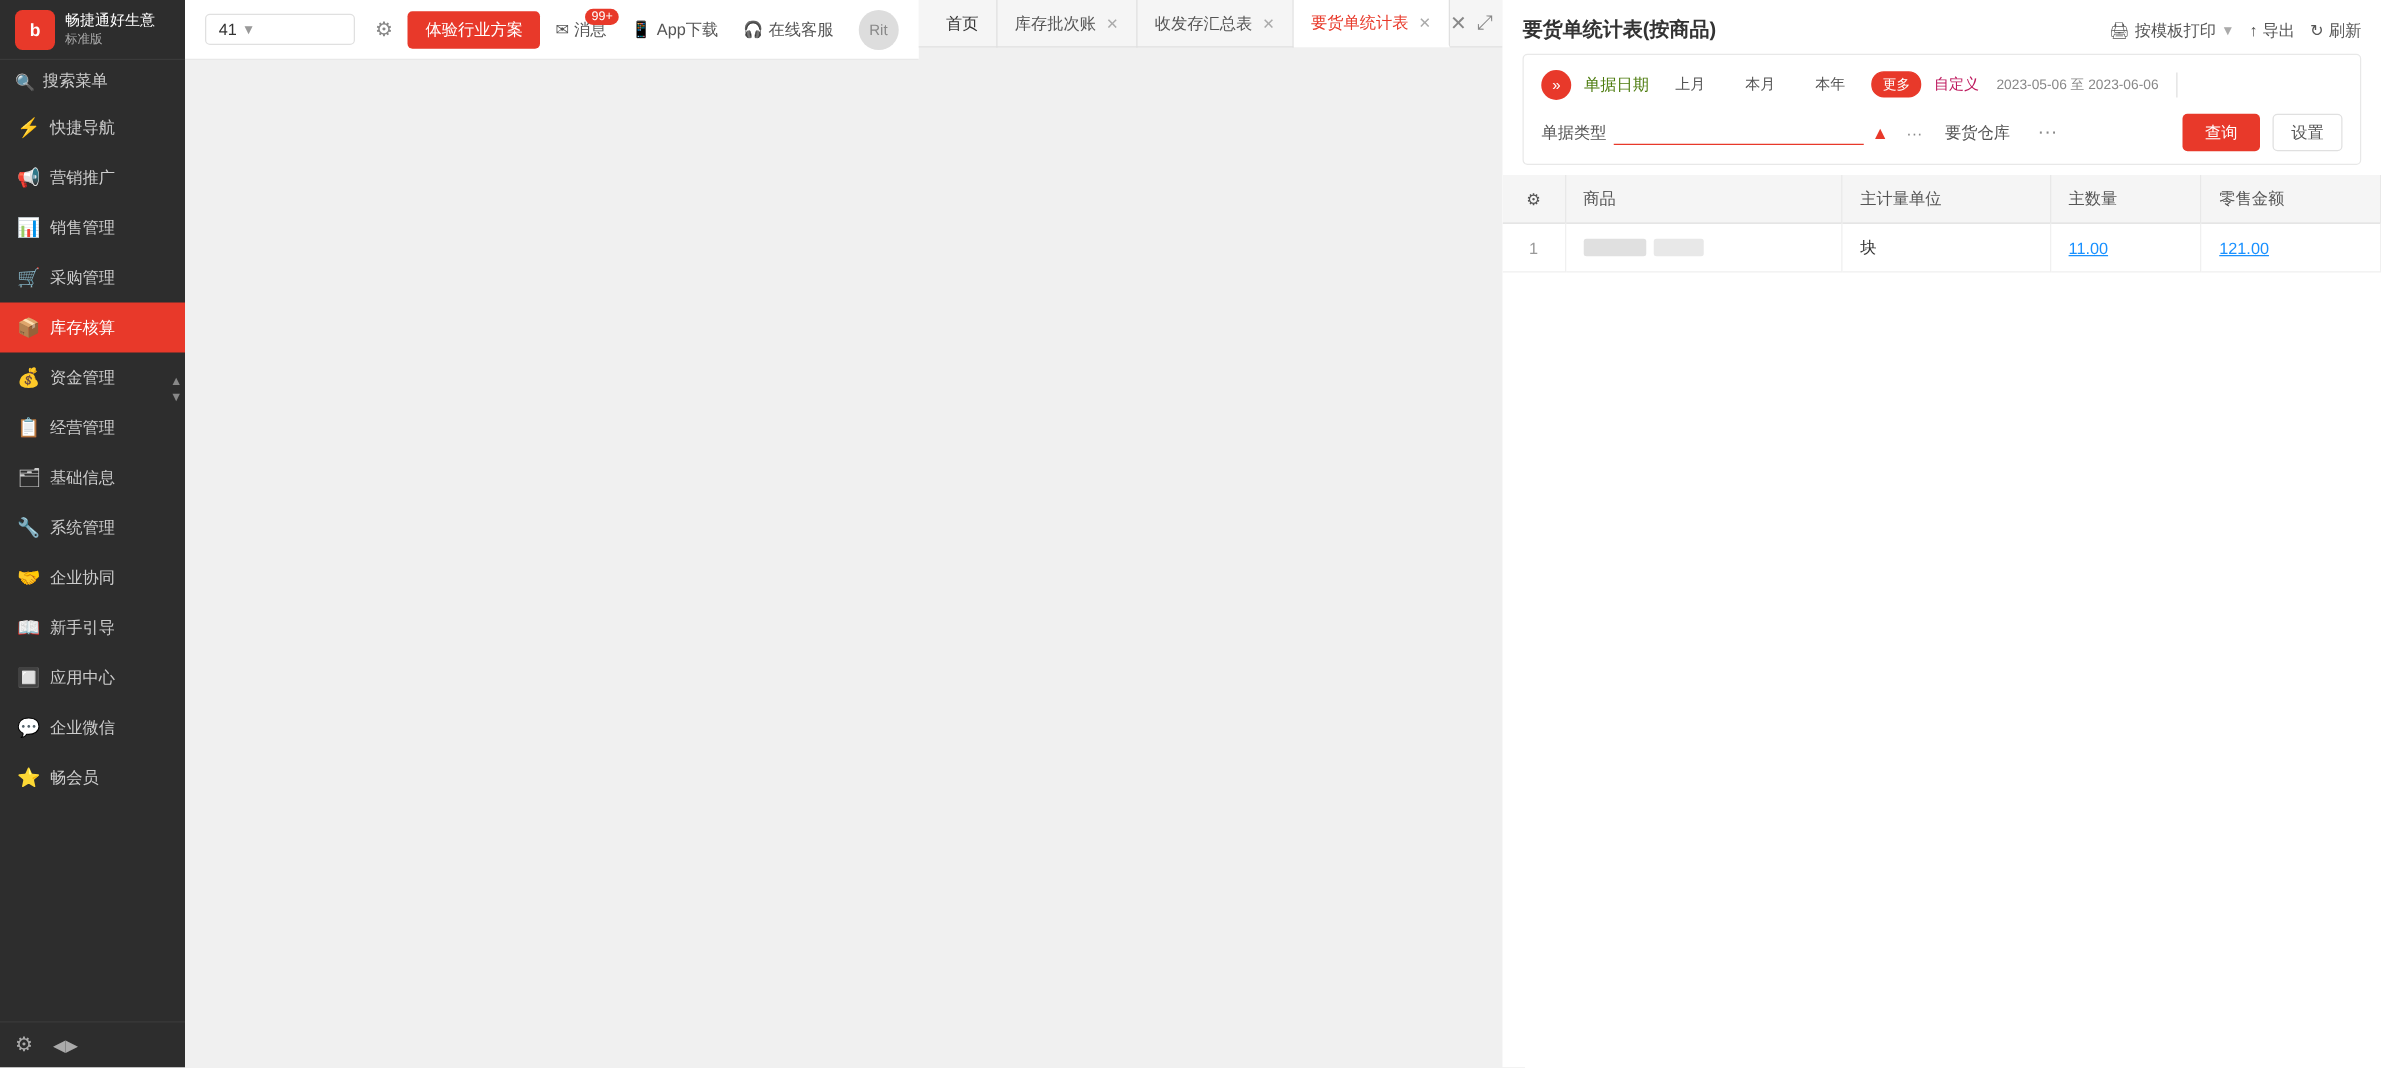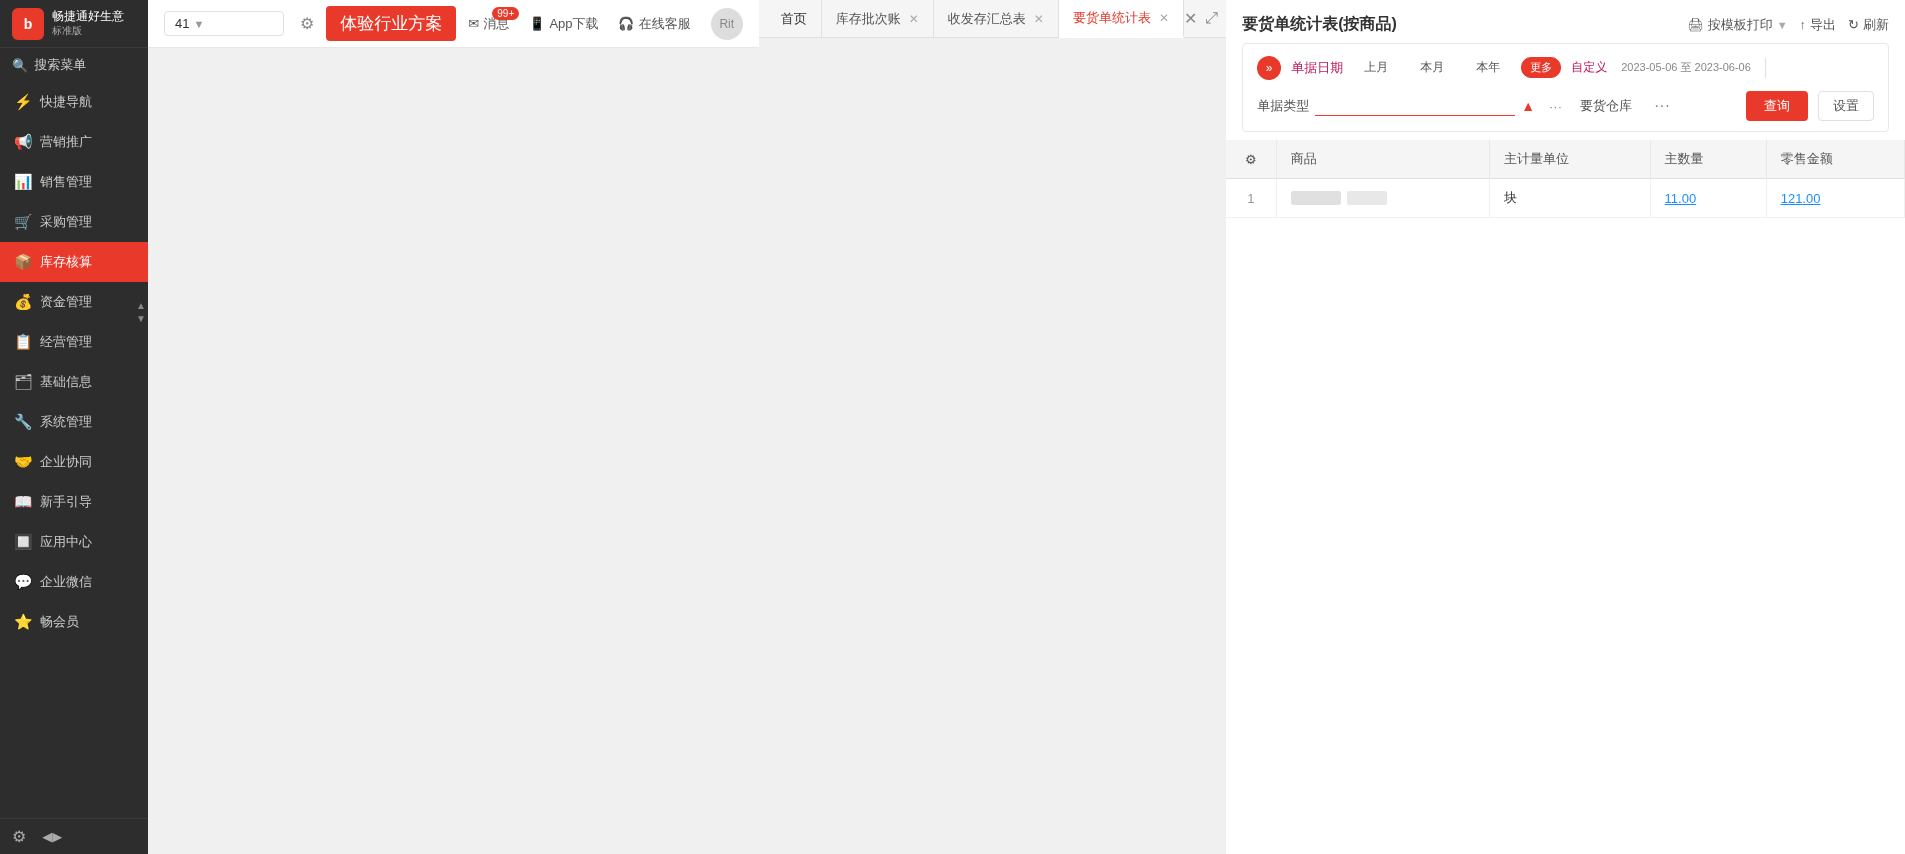--- a/index.html
+++ b/index.html
@@ -103,21 +103,21 @@
     .store-selector .arrow { color: #999; font-size: 11px; }
     .gear-btn { color: #888; cursor: pointer; font-size: 16px; margin-left: 4px; }
 
     .trial-btn {
       background: #e8392a;
       color: #fff;
       border: none;
       padding: 6px 14px;
       border-radius: 4px;
       cursor: pointer;
-      font-size: 17px;
+      font-size: 13px;
       white-space: nowrap;
     }
 
     .header-right {
       margin-left: auto;
       display: flex;
       align-items: center;
       gap: 20px;
     }
     .header-icon-btn {
@@ -235,21 +235,21 @@
       width: 24px;
       height: 24px;
       background: #e8392a;
       color: #fff;
       border-radius: 50%;
       display: flex; align-items: center; justify-content: center;
       cursor: pointer;
       font-size: 12px;
       flex-shrink: 0;
     }
-    .filter-label { color: #be185d; font-size: 13px; white-space: nowrap; }
+    .filter-label { color: #4d7c0f; font-size: 13px; white-space: nowrap; }
     .date-btn {
       padding: 4px 10px;
       border: 1px solid transparent;
       border-radius: 4px;
       cursor: pointer;
       font-size: 12px;
       color: #555;
     }
     .date-btn.more {
       background: #e8392a;

